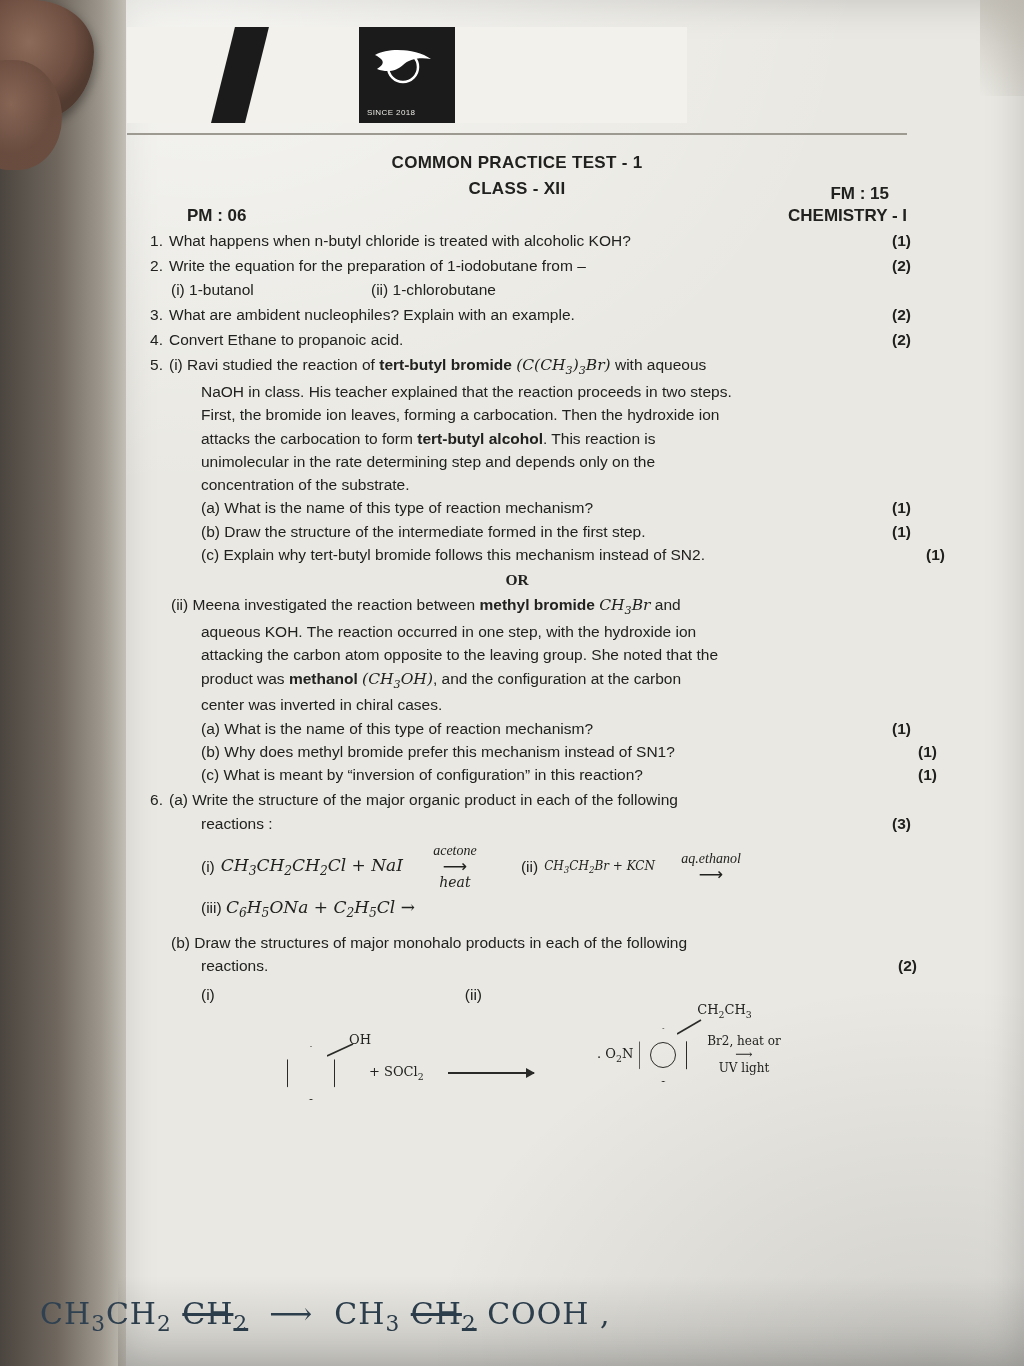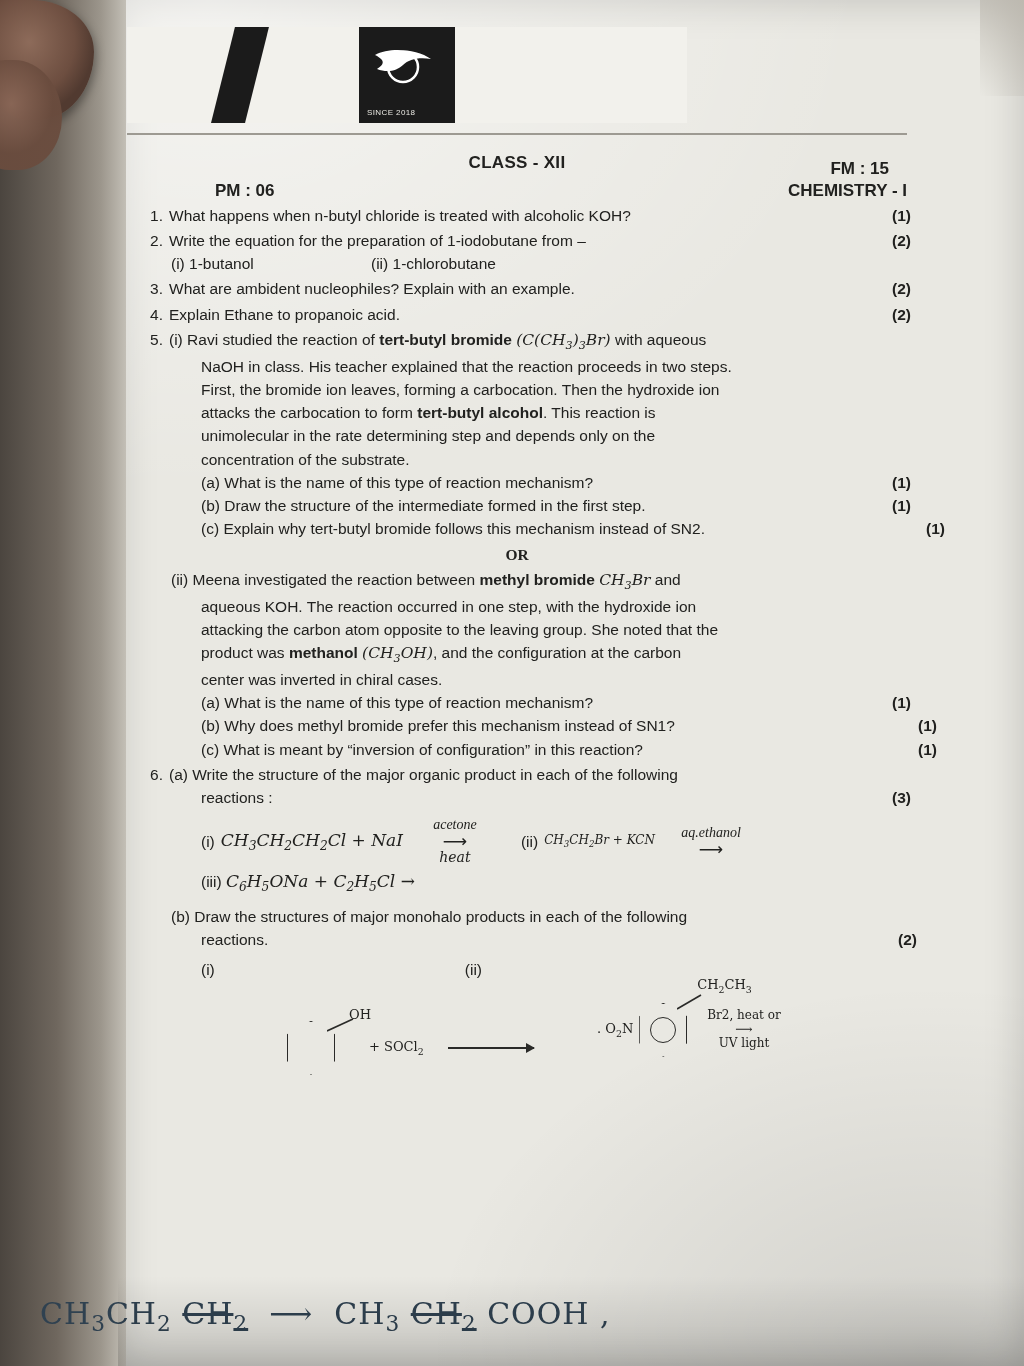--- a/index.html
+++ b/index.html
@@ -93,21 +93,21 @@
   .doc{
     position:absolute;left:127px;top:150px;width:780px;
     color:#21211f;
     font-size:15.5px;
     line-height:1.5;
   }
   .center{text-align:center;font-weight:700;letter-spacing:.3px;}
   .c1{font-size:17px;}
   .row-head{position:relative;height:24px;margin-top:2px;}
   .row-head .mid{position:absolute;left:0;right:0;text-align:right;font-weight:700;font-size:17px;}
-  .row-head .left{position:absolute;left:60px;top:0;font-weight:700;font-size:17px;margin-left:28px;}
+  .row-head .left{position:absolute;left:60px;top:0;font-weight:700;font-size:17px;}
   .row-head .right{position:absolute;right:18px;top:-22px;font-weight:700;font-size:17px;}
   .q{position:relative;padding-left:42px;margin-top:2px;}
   .q .num{position:absolute;left:8px;top:0;width:28px;text-align:right;}
   .marks{position:absolute;right:6px;font-weight:700;}
   .indent1{padding-left:44px;position:relative;}
   .indent2{padding-left:74px;position:relative;}
   .b{font-weight:700;}
   .orline{text-align:center;font-weight:700;margin:2px 0 2px 0;font-family:Liberation Serif, serif;}
   .mi{font-family:"DejaVu Serif", serif;font-style:italic;}
   sub{font-size:.72em;}
@@ -170,20 +170,21 @@
     <div class="slash"></div>
     <div class="logo-word">
       <div class="txt">EXCELLENT</div>
     </div>
   </div>
 </div>
 <div class="hrule"></div>
 
 <div class="doc">
 
+  <div class="center c1">COMMON PRACTICE TEST - 1</div>
   <div class="center c1">CLASS - XII</div>
 
   <div class="row-head">
     <div class="right">FM : 15</div>
     <div class="left">PM : 06</div>
     <div class="mid">CHEMISTRY - I</div>
   </div>
 
   <div class="q">
     <span class="num">1.</span>
@@ -202,21 +203,21 @@
   </div>
 
   <div class="q">
     <span class="num">3.</span>
     <span>What are ambident nucleophiles? Explain with an example.</span>
     <span class="marks" style="right:-4px;top:0">(2)</span>
   </div>
 
   <div class="q">
     <span class="num">4.</span>
-    <span>Explain Ethane to propanoic acid.</span>
+    <span>Convert Ethane to propanoic acid.</span>
     <span class="marks" style="right:-4px;top:0">(2)</span>
   </div>
 
   <div class="q">
     <span class="num">5.</span>
     <span>(i)</span>
     <span>
       Ravi studied the reaction of <span class="b">tert-butyl bromide</span>
       <span class="mi">(C(CH<sub>3</sub>)<sub>3</sub>Br)</span> with aqueous
     </span>

